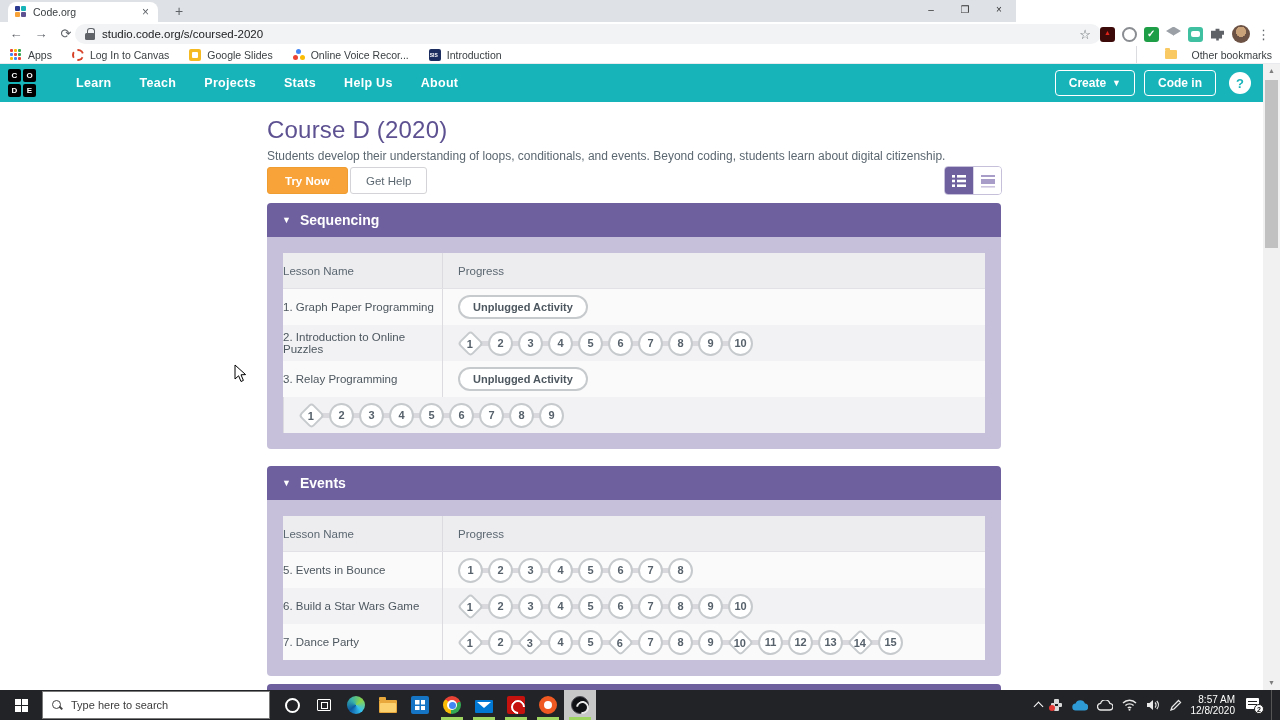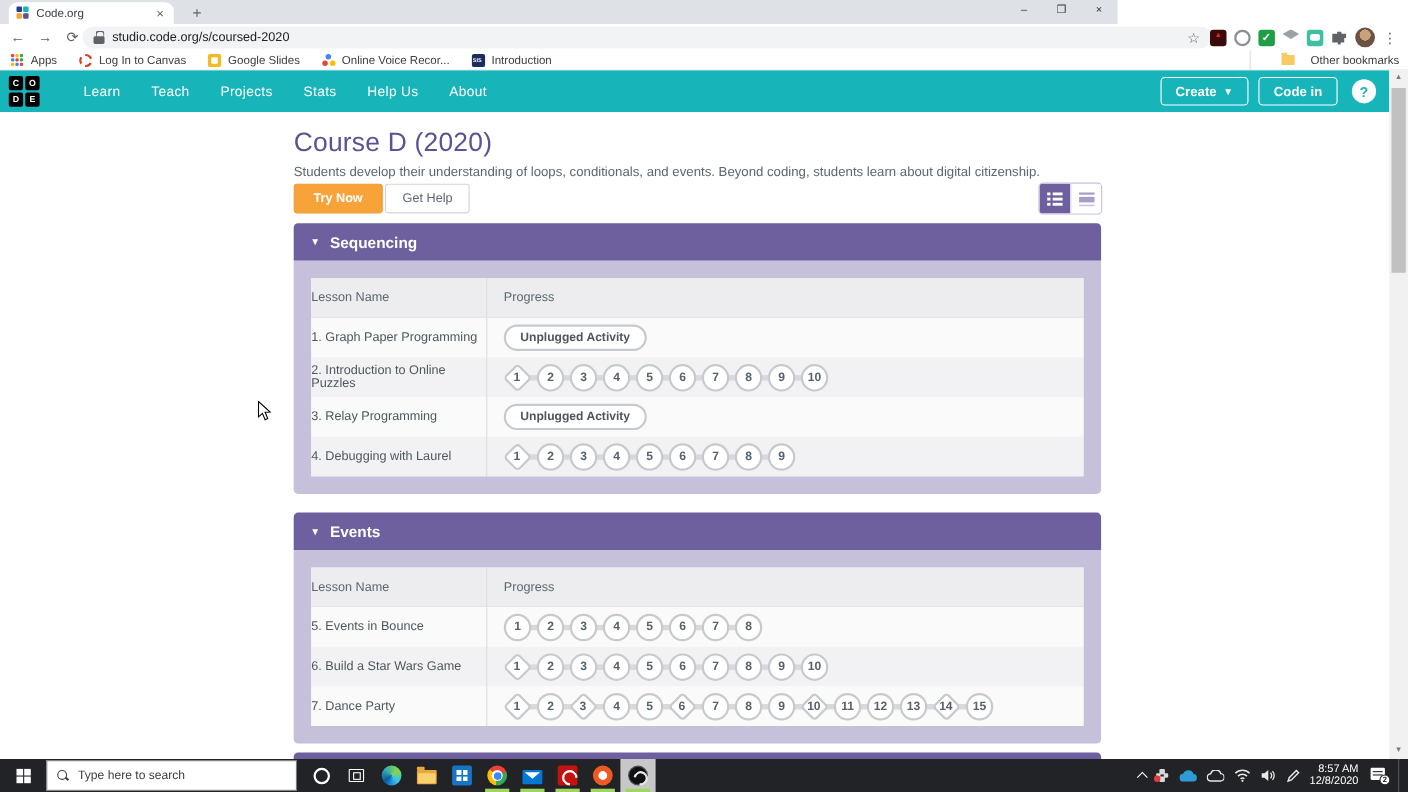--- a/index.html
+++ b/index.html
@@ -57,21 +57,21 @@
   .bm-sis{background:#1b2c5e;border-radius:2px}.bm-sis::after{content:"SIS";position:absolute;left:1px;top:3px;font-size:5px;font-weight:bold;color:#fff}
   .otherbm{position:absolute;right:8px;top:0;height:17px;display:flex;align-items:center;gap:14px;font-size:10.5px;color:#3c4043;border-left:1px solid #dadce0;padding-left:28px}
   .bm-folder{width:12px;height:9px;background:#f9ca63;border-radius:1px;position:relative}
   .bm-folder::before{content:"";position:absolute;left:0;top:-2px;width:5px;height:2px;background:#f9ca63;border-radius:1px 1px 0 0}
 
   
   .navbar{position:absolute;left:0;top:64px;width:1263px;height:38px;background:#17b4ba;display:flex;align-items:center}
   .codelogo{margin-left:8px;display:grid;grid-template-columns:13px 13px;grid-template-rows:13px 13px;gap:2px;flex-shrink:0}
   .codelogo span{background:#000;color:#fff;font-size:8px;font-weight:bold;display:flex;align-items:center;justify-content:center;border-radius:2px}
   .navlinks{display:flex;list-style:none;margin-left:26px}
-  .navlinks li{color:#fff;font-size:12.5px;font-weight:normal;padding:0 14px;letter-spacing:.3px;cursor:default}
+  .navlinks li{color:#fff;font-size:12.5px;font-weight:bold;padding:0 14px;letter-spacing:.3px;cursor:default}
   .navright{margin-left:auto;display:flex;align-items:center;gap:9px;margin-right:12px}
   .navbtn2{border:1.5px solid #fff;border-radius:4px;color:#fff;font-size:12px;font-weight:bold;padding:5px 13px;display:flex;align-items:center;gap:6px}
   .caret{font-size:9px}
   .helpcircle{width:22px;height:22px;border-radius:50%;background:#fff;color:#17b4ba;font-weight:bold;font-size:13px;display:flex;align-items:center;justify-content:center;margin-left:4px}
 
   
   .page{position:absolute;left:0;top:102px;width:1263px;height:588px;background:#fff}
   .ptitle{position:absolute;left:267px;top:14px;font-size:24px;font-weight:normal;color:#5d5191;letter-spacing:.2px}
   .pdesc{position:absolute;left:267px;top:47px;font-size:12px;color:#5b6770}
   .btn-try{position:absolute;left:267px;top:65px;height:27px;background:#f8a33a;border:1px solid #ef9c31;border-radius:3px;color:#fff;font-size:11.5px;font-weight:bold;display:flex;align-items:center;padding:0 17px}
@@ -385,21 +385,20 @@
                 </span>
               </div>
             </div>
             <div class="trow odd">
               <div class="tname">3. Relay Programming</div>
               <div class="tprog">
                 <span class="unp">Unplugged Activity</span>
               </div>
             </div>
             <div class="trow even">
-              <div class="tname">4. Debugging with Laurel</div>
               <div class="tprog">
                 <span class="pcell">
                   <span class="pb diamond">
                     <span class="n">1</span>
                   </span>
                 </span>
                 <span class="conn"></span>
                 <span class="pcell">
                   <span class="pb">
                     <span class="n">2</span>

